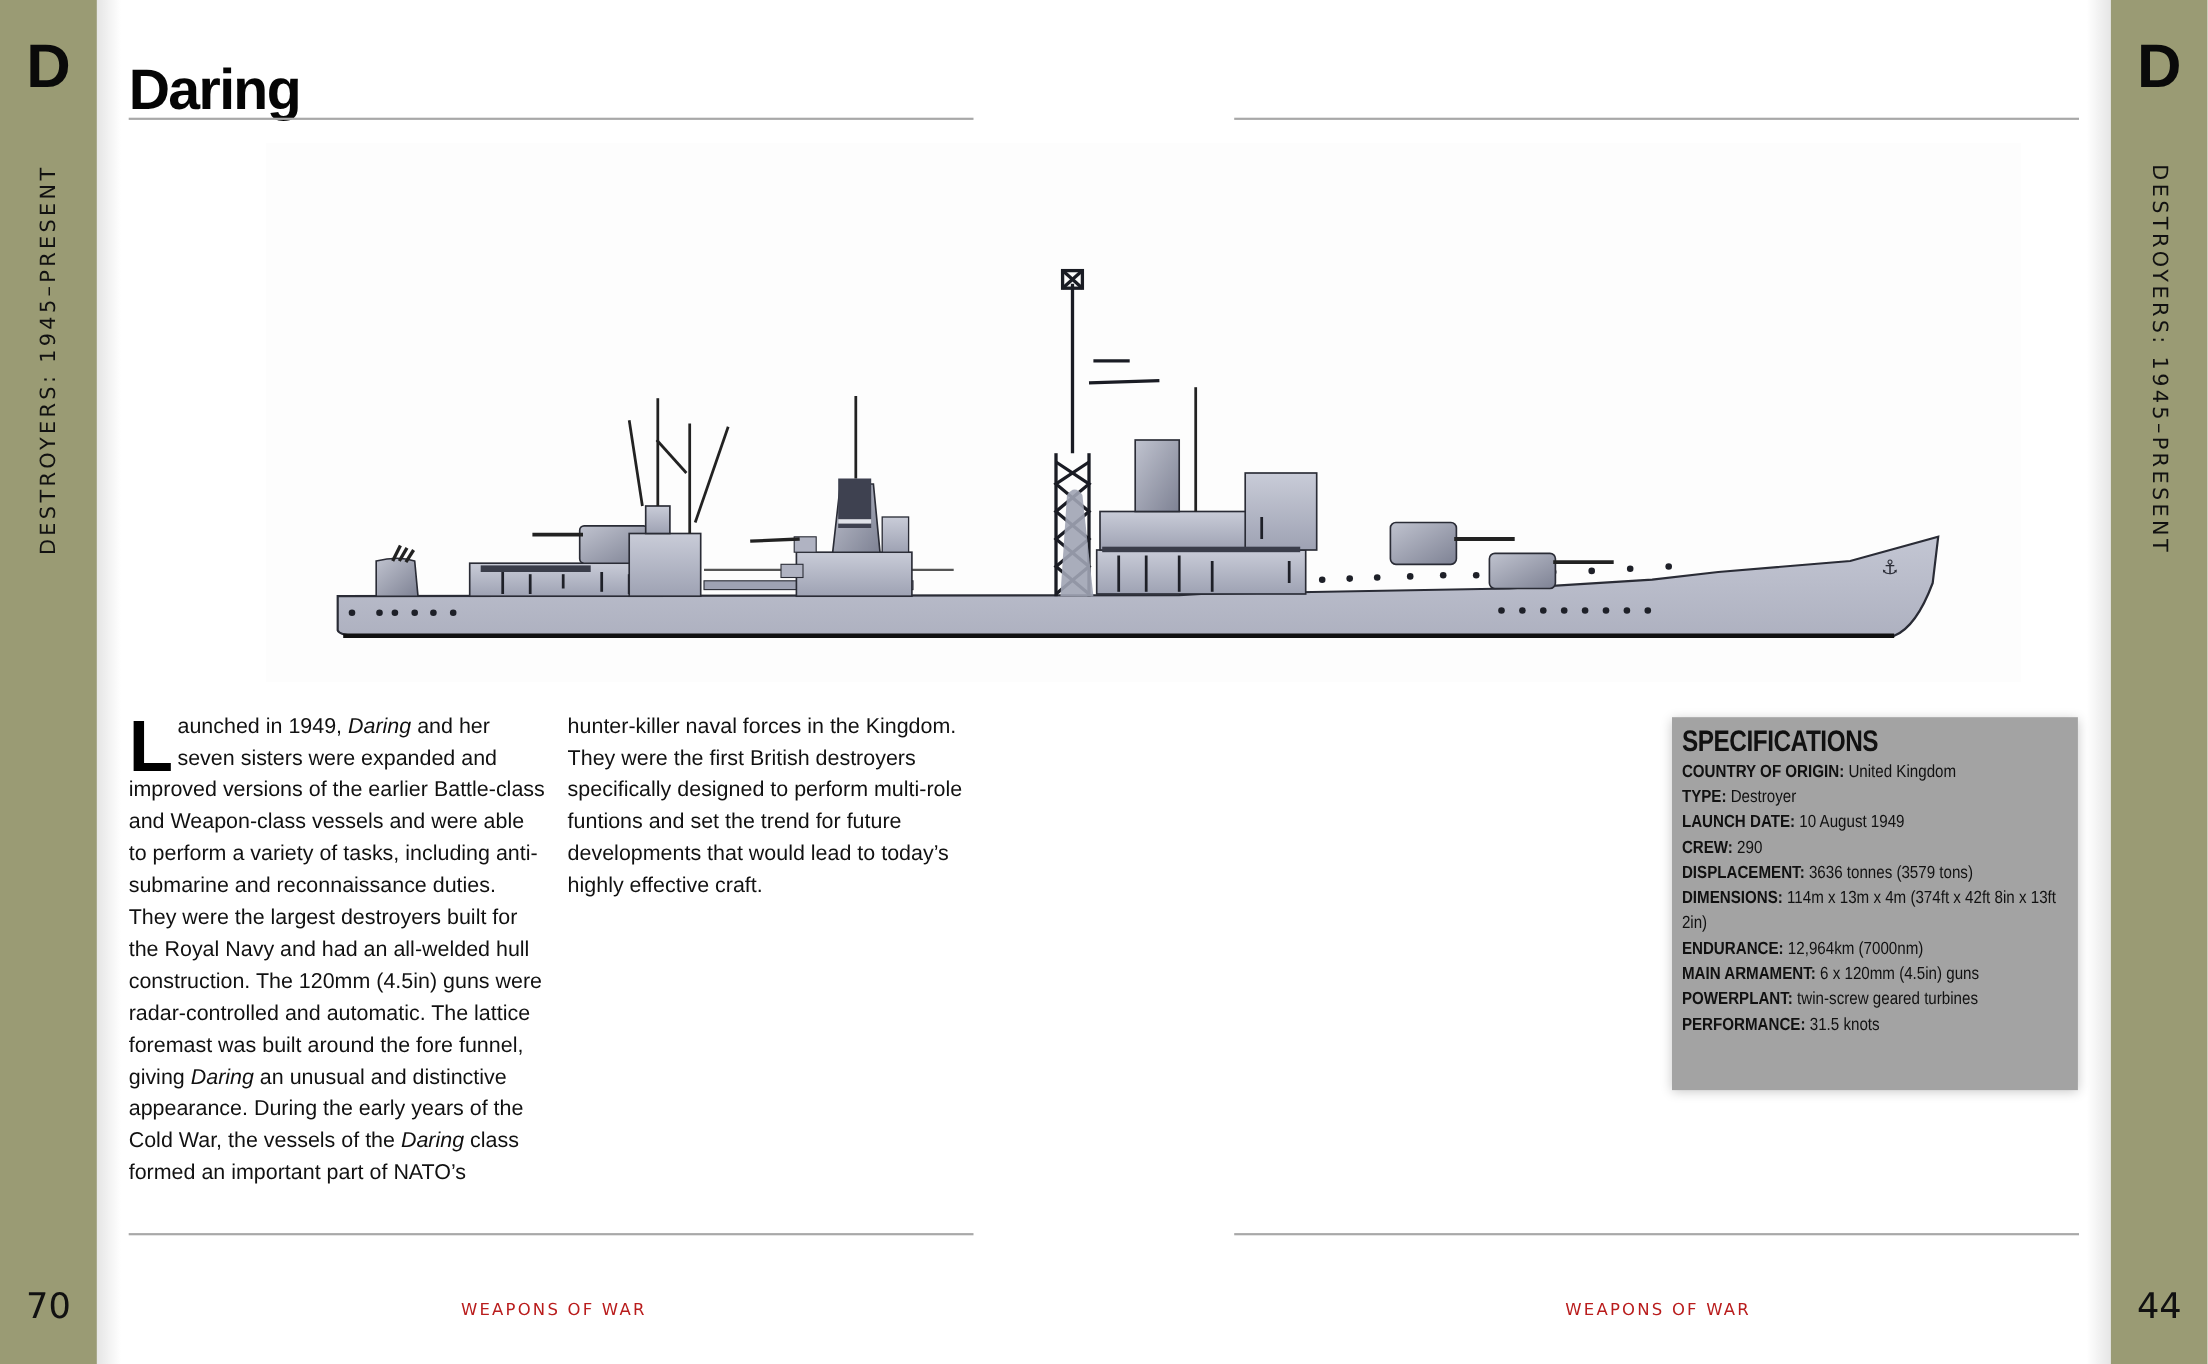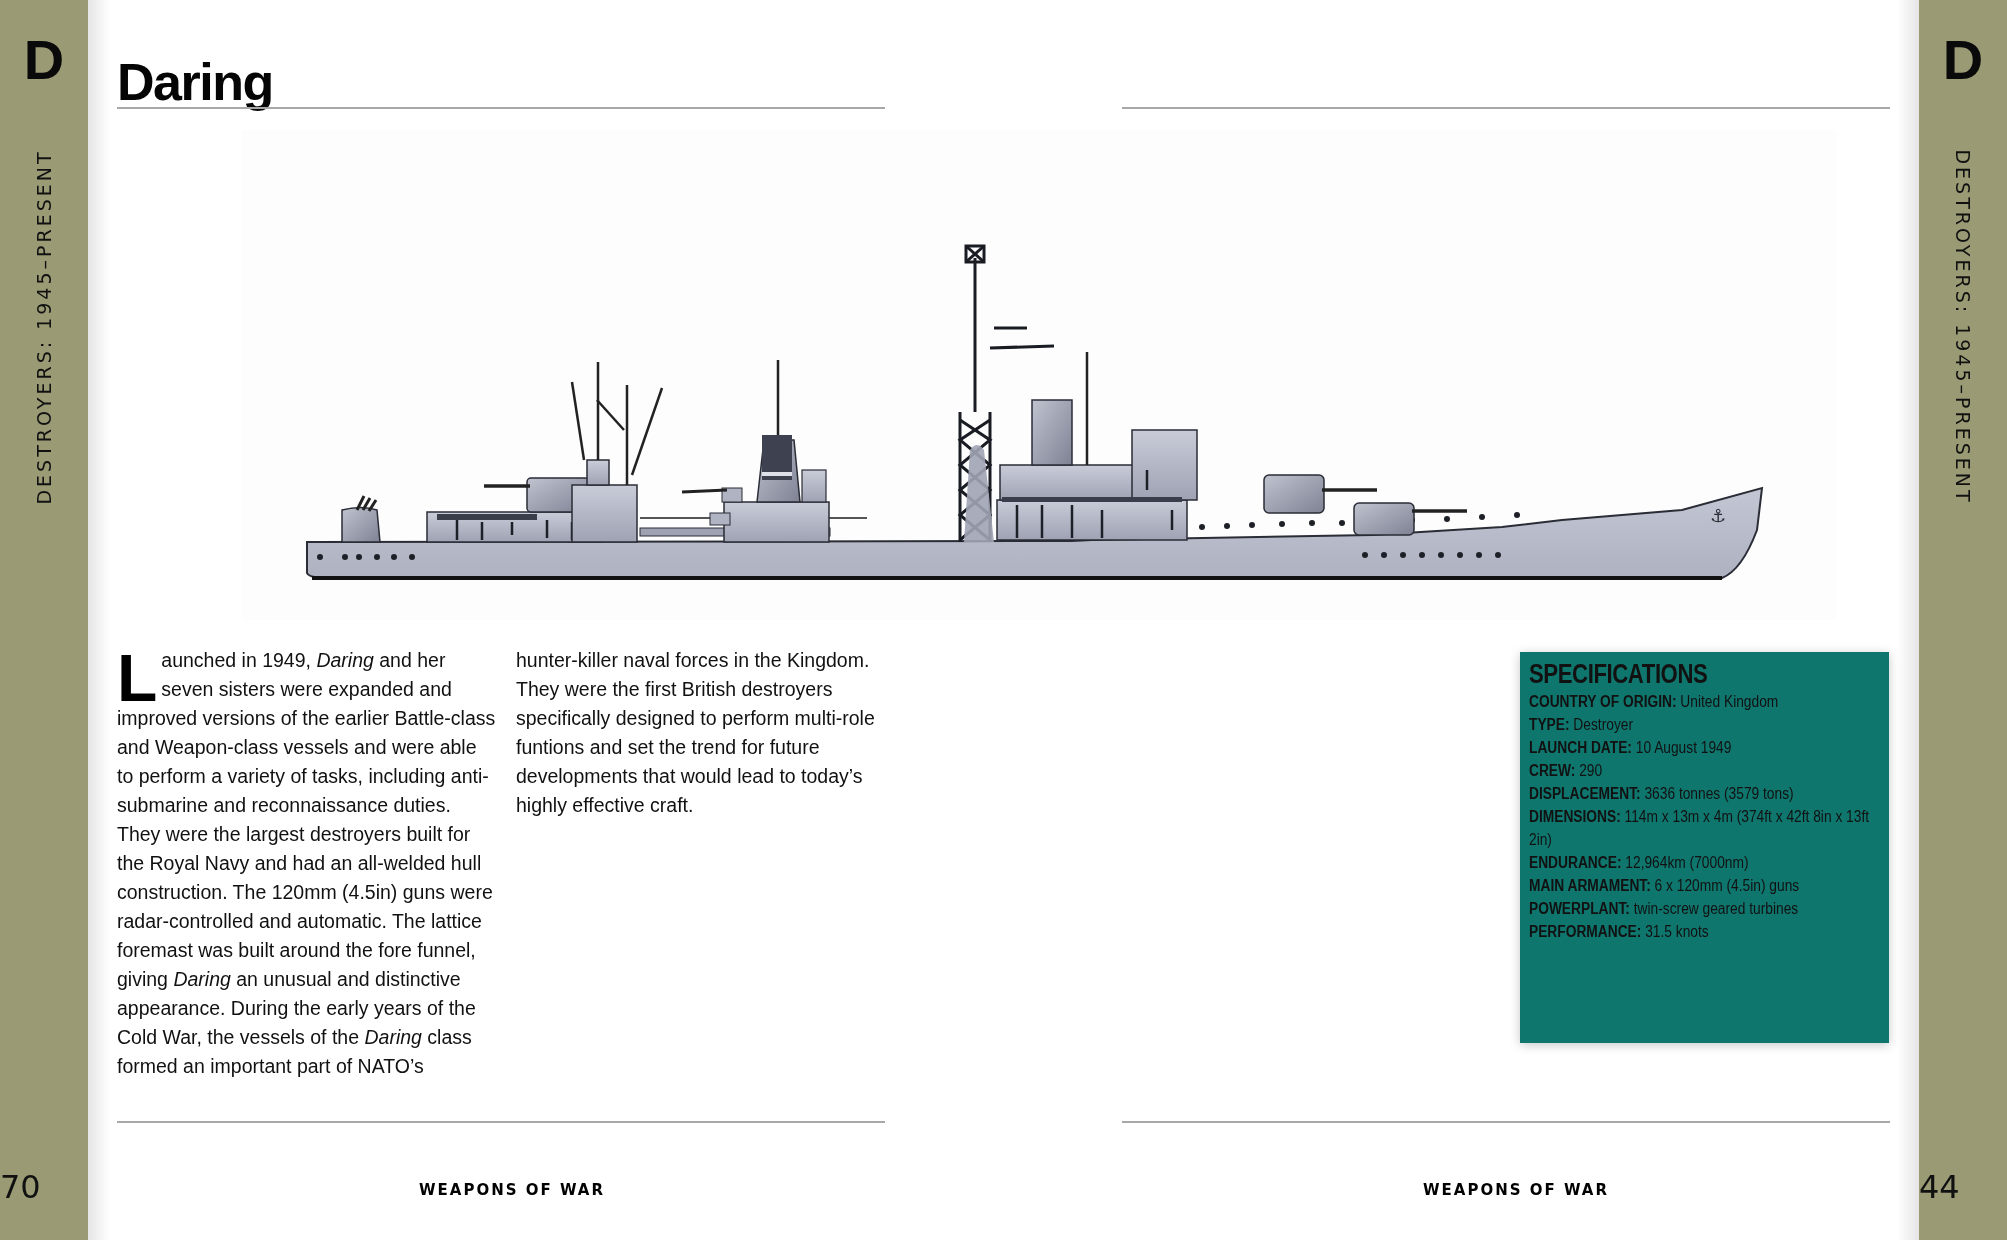--- a/index.html
+++ b/index.html
@@ -23,21 +23,21 @@
     }
     .side-tab.left .tab-section {
       left: 44px; top: 327px;
       transform: translate(-50%, -50%) rotate(-90deg);
     }
     .side-tab.right .tab-section {
       left: 44px; top: 327px;
       transform: translate(-50%, -50%) rotate(90deg);
     }
     .side-tab .page-number {
-      position: absolute; top: 1168px; width: 88px; 
+      position: absolute; top: 1168px; width: 88px; text-align: center;
       font-family: "DejaVu Sans", sans-serif; font-size: 32px; color: #111;
     }
 
     
     .edge-shadow { position: absolute; top: 0; height: 1240px; width: 22px; pointer-events: none; }
     .edge-shadow.left { left: 88px; background: linear-gradient(to right, rgba(0,0,0,0.10), rgba(0,0,0,0)); }
     .edge-shadow.right { left: 1897px; background: linear-gradient(to left, rgba(0,0,0,0.10), rgba(0,0,0,0)); }
 
     
     .page-title {
@@ -67,40 +67,40 @@
     .body-col.col2 { left: 516px; }
     .body-col p { margin: 0; }
     .drop-cap {
       float: left; font-family: "Liberation Sans", sans-serif; font-weight: bold;
       font-size: 66px; line-height: 52px; margin: 6px 4px 0 0; color: #000;
     }
     .body-col em { font-style: italic; }
 
     
     .spec-box {
-      position: absolute; left: 1520px; top: 652px; width: 369px; height: 391px;
-      background: #0f766e;
+      position: absolute; left: 1520px; top: 652px; width: 369px; height: 339px;
+      background: #a3a3a3;
       box-shadow: 0 2px 10px rgba(0,0,0,0.22);
       padding: 6px 9px;
       font-family: "Liberation Sans", sans-serif; color: #111;
     }
     .spec-title {
       font-weight: bold; font-size: 27px; line-height: 32px; letter-spacing: -0.5px;
       transform: scaleX(0.82); transform-origin: left center; white-space: nowrap;
     }
     .spec-row {
       font-size: 16px; line-height: 23px;
       transform: scaleX(0.86); transform-origin: left center; width: 116%;
     }
     .spec-row .spec-label { font-weight: bold; }
 
     
     .running-foot {
       position: absolute; top: 1181px;
-      font-family: "DejaVu Sans", sans-serif; font-weight: bold; font-size: 15px; letter-spacing: 2px; color: #000000;
+      font-family: "DejaVu Sans", sans-serif; font-weight: normal; font-size: 15px; letter-spacing: 2px; color: #b91c1c;
     }
     .running-foot.left { left: 419px; }
     .running-foot.right { left: 1423px; }
   </style>
 </head>
 <body>
 
 <div class="side-tab left">
   <div class="tab-letter">D</div>
   <div class="tab-section">DESTROYERS: 1945–PRESENT</div>

